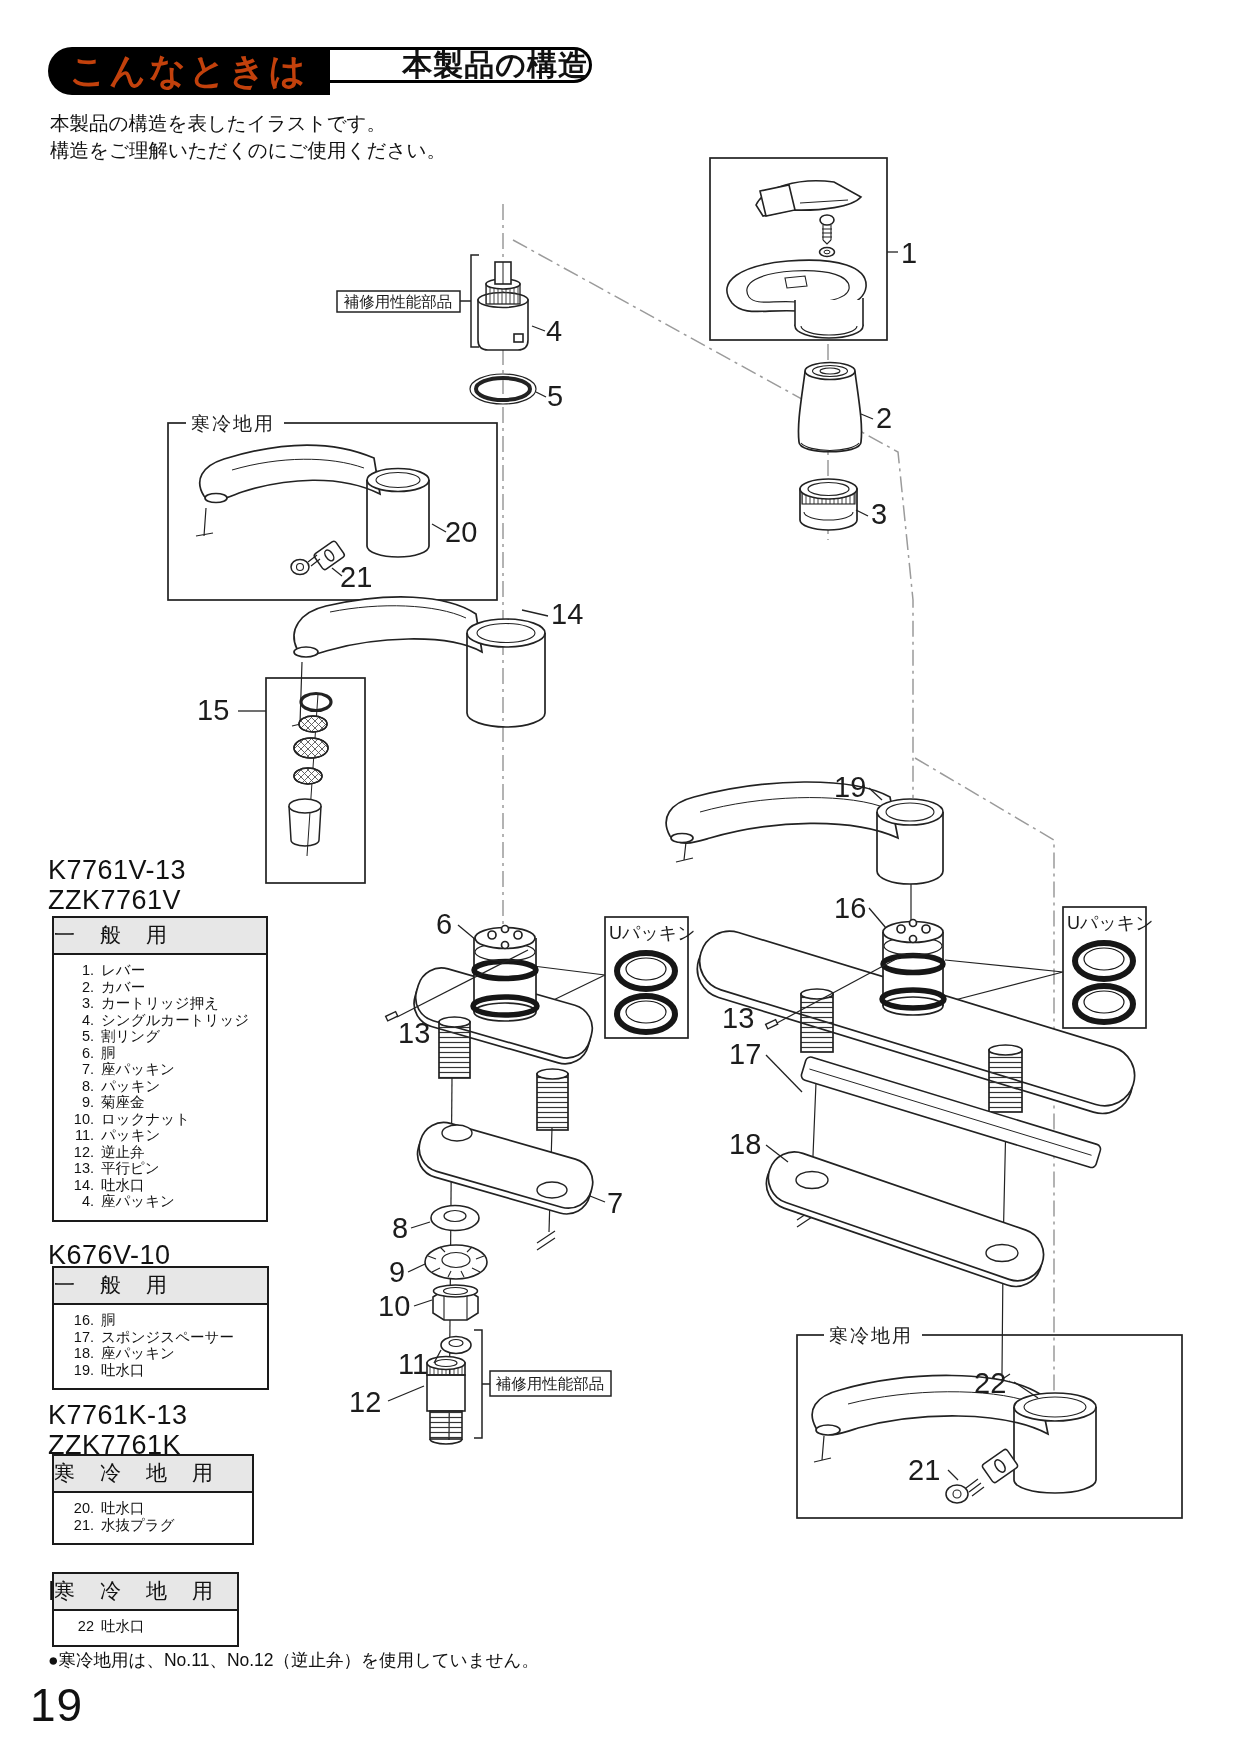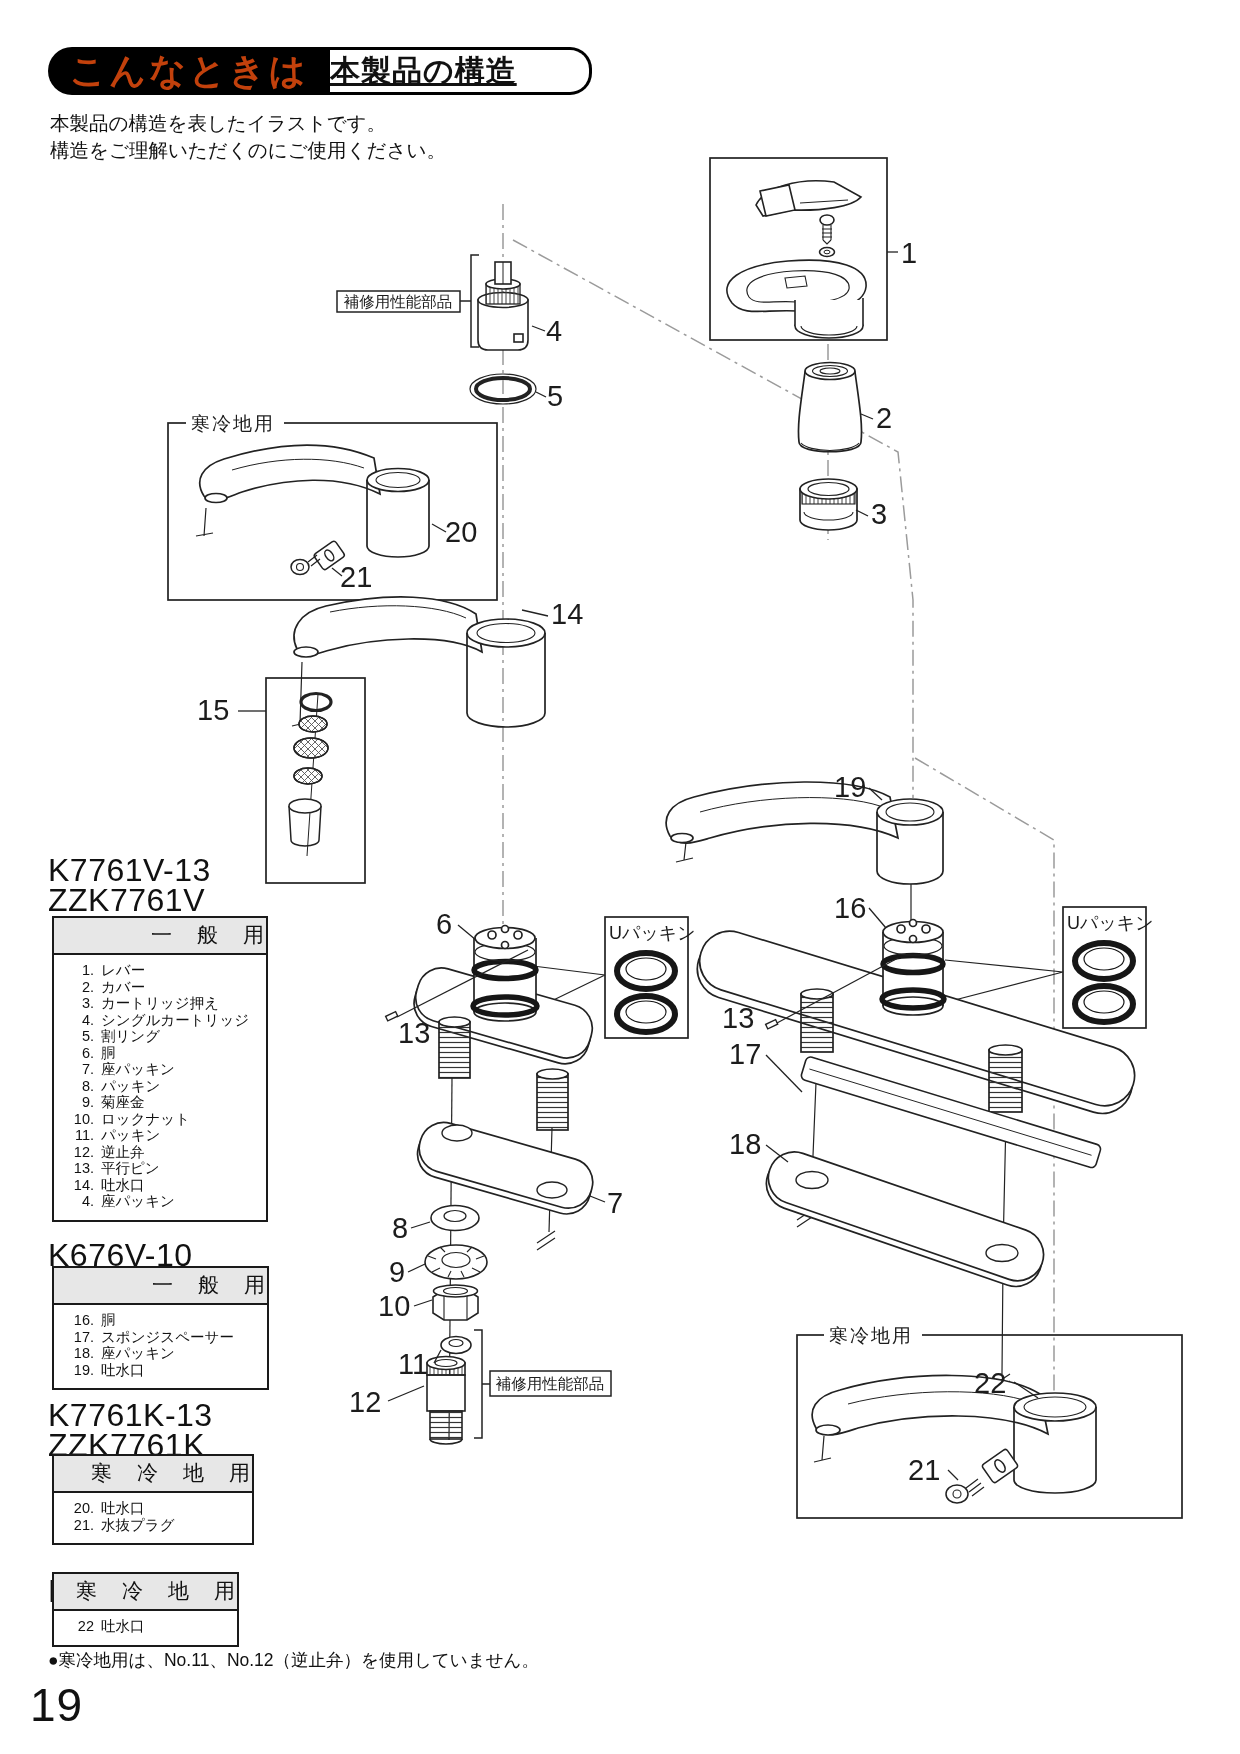--- a/index.html
+++ b/index.html
@@ -8,28 +8,28 @@
   svg.diagram{position:absolute;left:0;top:0;width:1240px;height:1754px;}
   svg text{font-family:"Liberation Sans",sans-serif;fill:#1c1c1c;}
   .callout{font-size:29px;}
   .boxlabel{font-size:19px;letter-spacing:2px;}
   .boxlabel-s{font-size:15.5px;}
   .upk{font-size:18px;}
   
   .badge{position:absolute;left:48px;top:47px;width:282px;height:48px;background:#000;
          border-radius:26px 0 0 26px;color:#c2410c;display:flex;align-items:center;justify-content:center;
          font-size:36px;font-weight:700;letter-spacing:3px;}
-  .title-box{position:absolute;left:330px;top:47px;width:262px;height:48px;border:3px solid #000;border-left:none;
+  .title-box{position:absolute;left:330px;top:47px;width:262px;height:36px;border:3px solid #000;border-left:none;
          border-radius:0 22px 22px 0;box-sizing:border-box;background:#fff;display:flex;align-items:center;
-         justify-content:flex-start;font-size:30px;font-weight:700;letter-spacing:1px;text-decoration:underline;}
+         justify-content:flex-end;font-size:30px;font-weight:700;letter-spacing:1px;}
   .intro{position:absolute;left:50px;top:110px;font-size:19.5px;line-height:27px;}
   
-  .codes{position:absolute;left:48px;font-size:32px;line-height:30px;letter-spacing:0.5px;}
+  .codes{position:absolute;left:48px;font-size:27px;line-height:30px;letter-spacing:0.5px;}
   .ptable{position:absolute;border:2px solid #1a1a1a;background:#fff;box-sizing:border-box;}
-  .pt-header{background:#e7e7e7;border-bottom:2px solid #1a1a1a;text-align:right;
+  .pt-header{background:#e7e7e7;border-bottom:2px solid #1a1a1a;text-align:left;
              font-size:21px;padding:3px 0 4px;letter-spacing:2px;}
   .pt-items{padding:7px 4px 10px 6px;font-size:14.5px;line-height:16.5px;}
   .pt-row{display:flex;}
   .pt-no{width:34px;text-align:right;margin-right:7px;flex:none;}
   .note{position:absolute;left:48px;top:1648px;font-size:17.5px;}
   .pageno{position:absolute;left:30px;top:1678px;font-size:46px;letter-spacing:1px;}
 </style>
 </head>
 <body>
 

